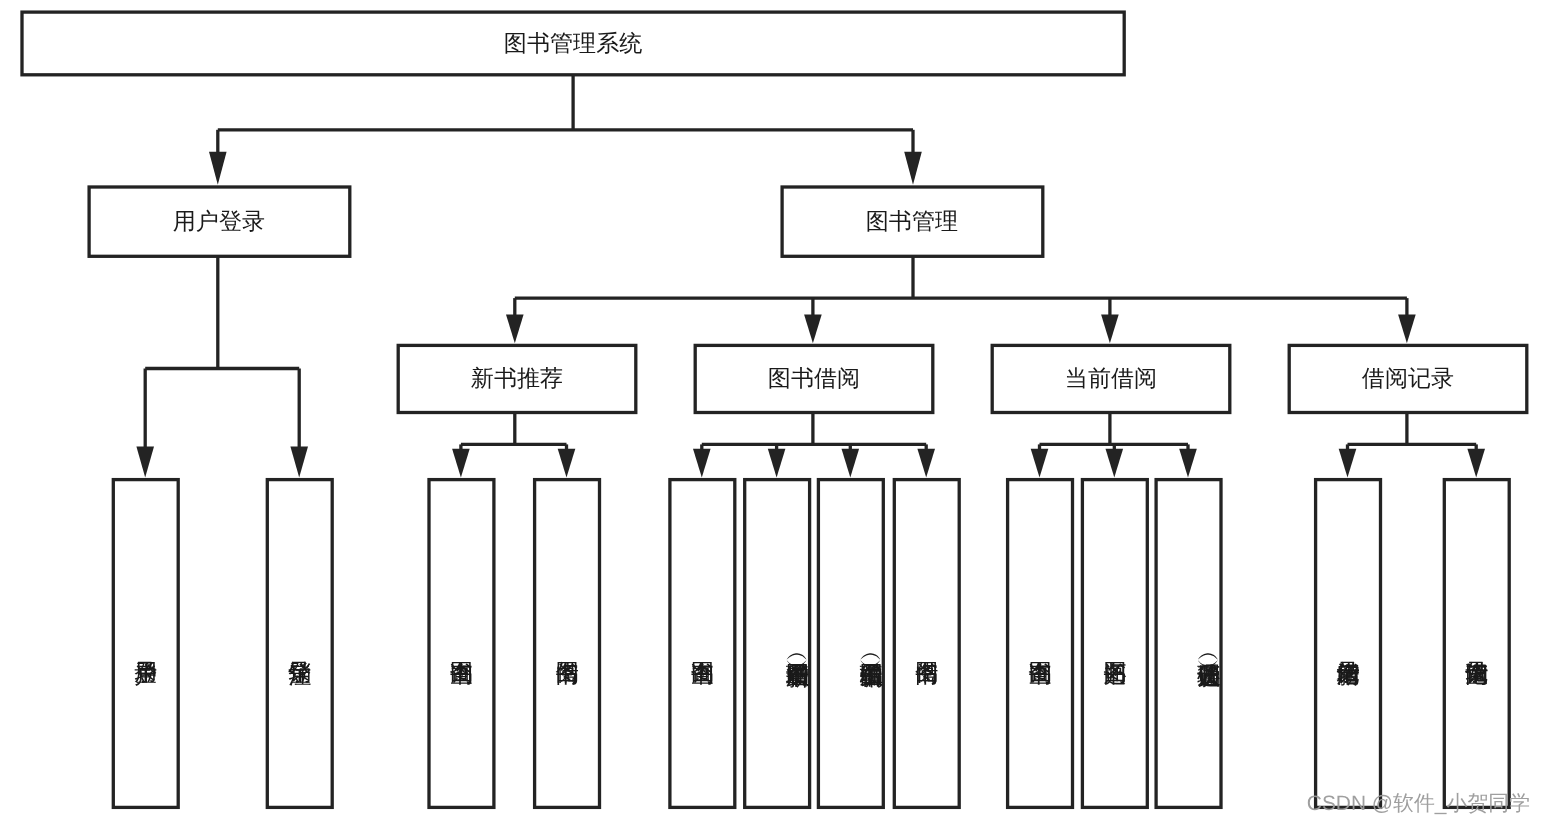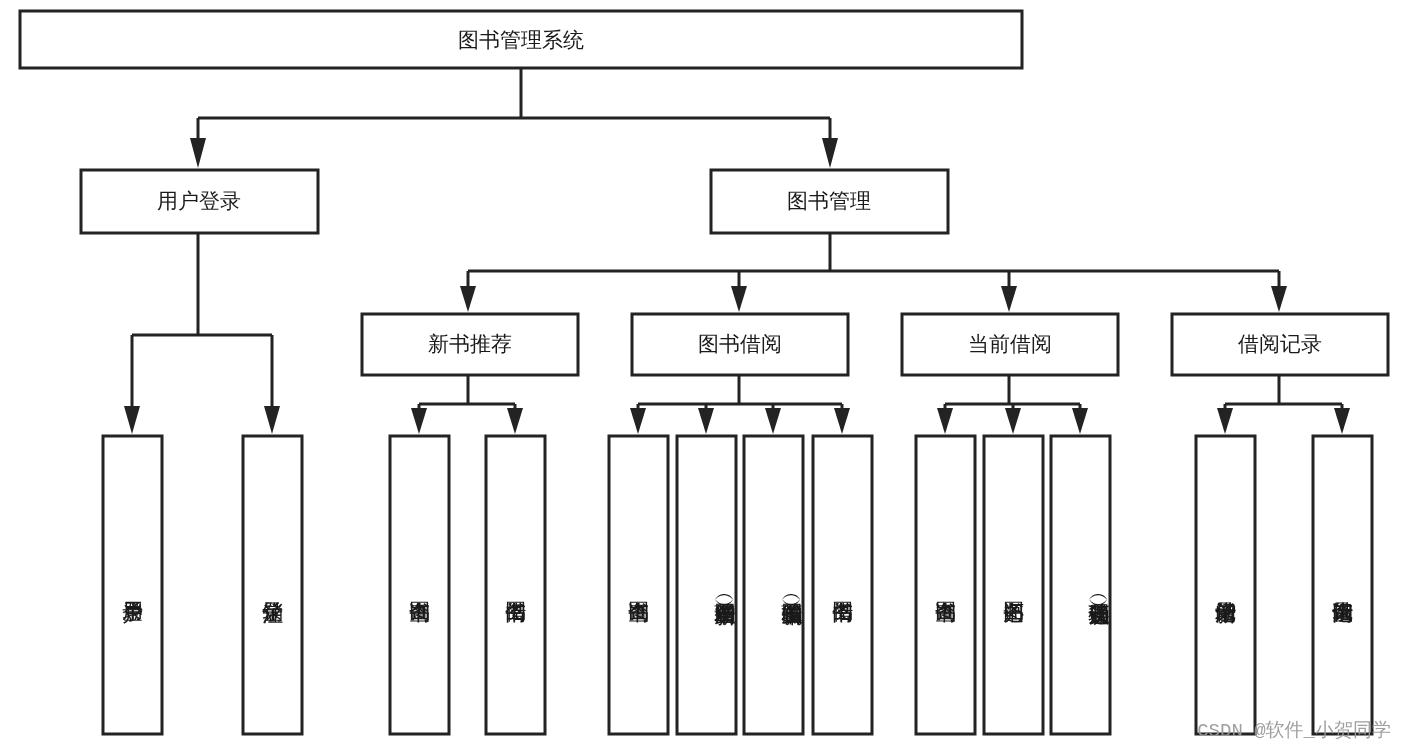--- a/index.html
+++ b/index.html
@@ -59,21 +59,21 @@
     color: #1a1a1a;
     text-align: center;
     white-space: pre-line;
     letter-spacing: 0px;
     pointer-events: none;
   }
   .watermark {
     position: absolute;
     right: 14px;
     bottom: 4px;
-    font-family: Liberation Mono, monospace;
+    font-family: Liberation Sans, sans-serif;
     font-size: 19px;
     color: #9a9a9a;
     white-space: nowrap;
     opacity: 0.95;
     margin-top: 20px;
   }
 </style>
 </head>
 <body>
 

